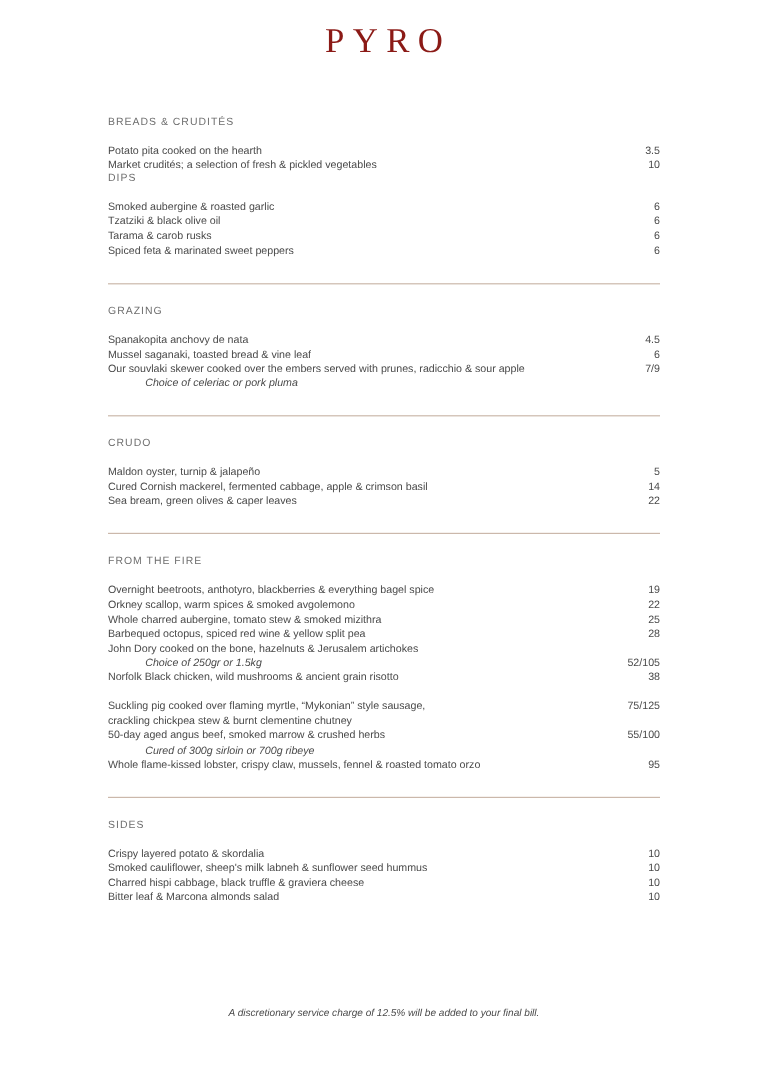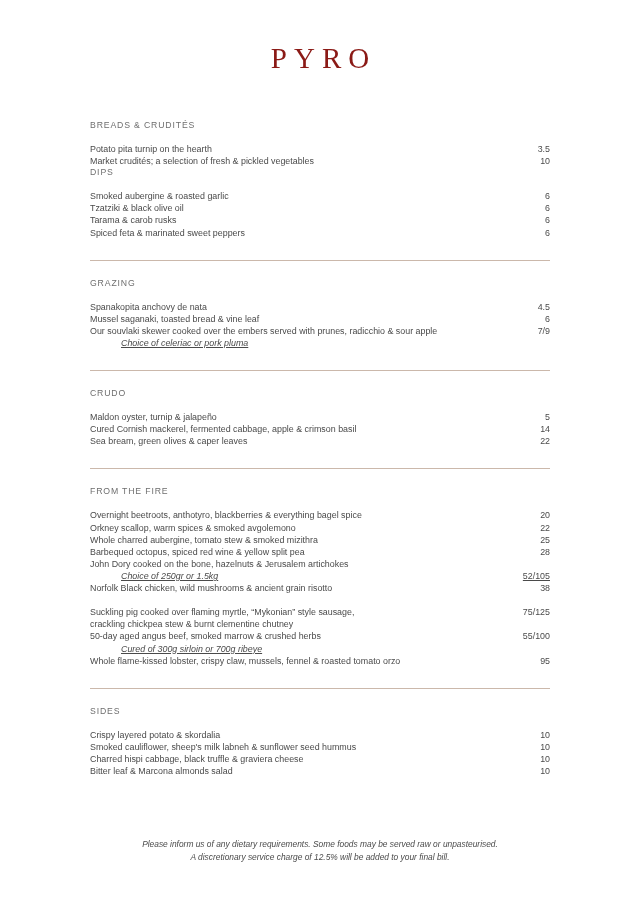--- a/index.html
+++ b/index.html
@@ -19,21 +19,21 @@
   .page {
     position: relative;
     width: 640px;
     height: 904px;
     background: #ffffff;
     padding: 0 90px;
   }
 
   
   .logo-wrap {
-    padding-top: 44px;
+    padding-top: 20px;
     text-align: center;
   }
   .logo {
     display: inline-block;
     font-family: "Liberation Serif", serif;
     font-size: 29px;
     font-weight: 400;
     letter-spacing: 7px;
     color: #8b1a16;
     text-indent: 7px;
@@ -86,21 +86,20 @@
     white-space: nowrap;
   }
 
   
   .item-sub {
     display: flex;
     align-items: baseline;
     justify-content: space-between;
     gap: 14px;
     line-height: 1.36;
-    text-decoration: underline;
   }
   .item-sub .sub-text {
     font-style: italic;
     font-size: 8.9px;
     color: #4a4a4a;
     padding-left: 31px;
     flex: 1 1 auto;
   }
   .item-sub .item-price { font-style: normal; }
 
@@ -132,21 +131,21 @@
 
   <div class="logo-wrap">
     <div class="logo">PYRO</div>
   </div>
 
   <div class="menu" id="menu-root">
       <div class="section">
         <div class="section-title">BREADS &amp; CRUDITÉS</div>
         <div class="items">
           <div class="item-row">
-            <div class="item-name">Potato pita turnip on the hearth</div>
+            <div class="item-name">Potato pita cooked on the hearth</div>
             <div class="item-price">3.5</div>
           </div>
           <div class="item-row">
             <div class="item-name">Market crudités; a selection of fresh &amp; pickled vegetables</div>
             <div class="item-price">10</div>
           </div>
         </div>
       </div>
       <div class="section">
         <div class="section-title">DIPS</div>
@@ -208,21 +207,21 @@
             <div class="item-price">22</div>
           </div>
         </div>
       </div>
       <div class="section has-rule">
         <hr class="divider">
         <div class="section-title">FROM THE FIRE</div>
         <div class="items">
           <div class="item-row">
             <div class="item-name">Overnight beetroots, anthotyro, blackberries &amp; everything bagel spice</div>
-            <div class="item-price">20</div>
+            <div class="item-price">19</div>
           </div>
           <div class="item-row">
             <div class="item-name">Orkney scallop, warm spices &amp; smoked avgolemono</div>
             <div class="item-price">22</div>
           </div>
           <div class="item-row">
             <div class="item-name">Whole charred aubergine, tomato stew &amp; smoked mizithra</div>
             <div class="item-price">25</div>
           </div>
           <div class="item-row">
@@ -278,17 +277,16 @@
           </div>
           <div class="item-row">
             <div class="item-name">Bitter leaf &amp; Marcona almonds salad</div>
             <div class="item-price">10</div>
           </div>
         </div>
       </div>
     </div>
 
   <div class="footer">
-    <div>Please inform us of any dietary requirements. Some foods may be served raw or unpasteurised.</div>
     <div>A discretionary service charge of 12.5% will be added to your final bill.</div>
   </div>
 
 </div>
 
 </body></html>

